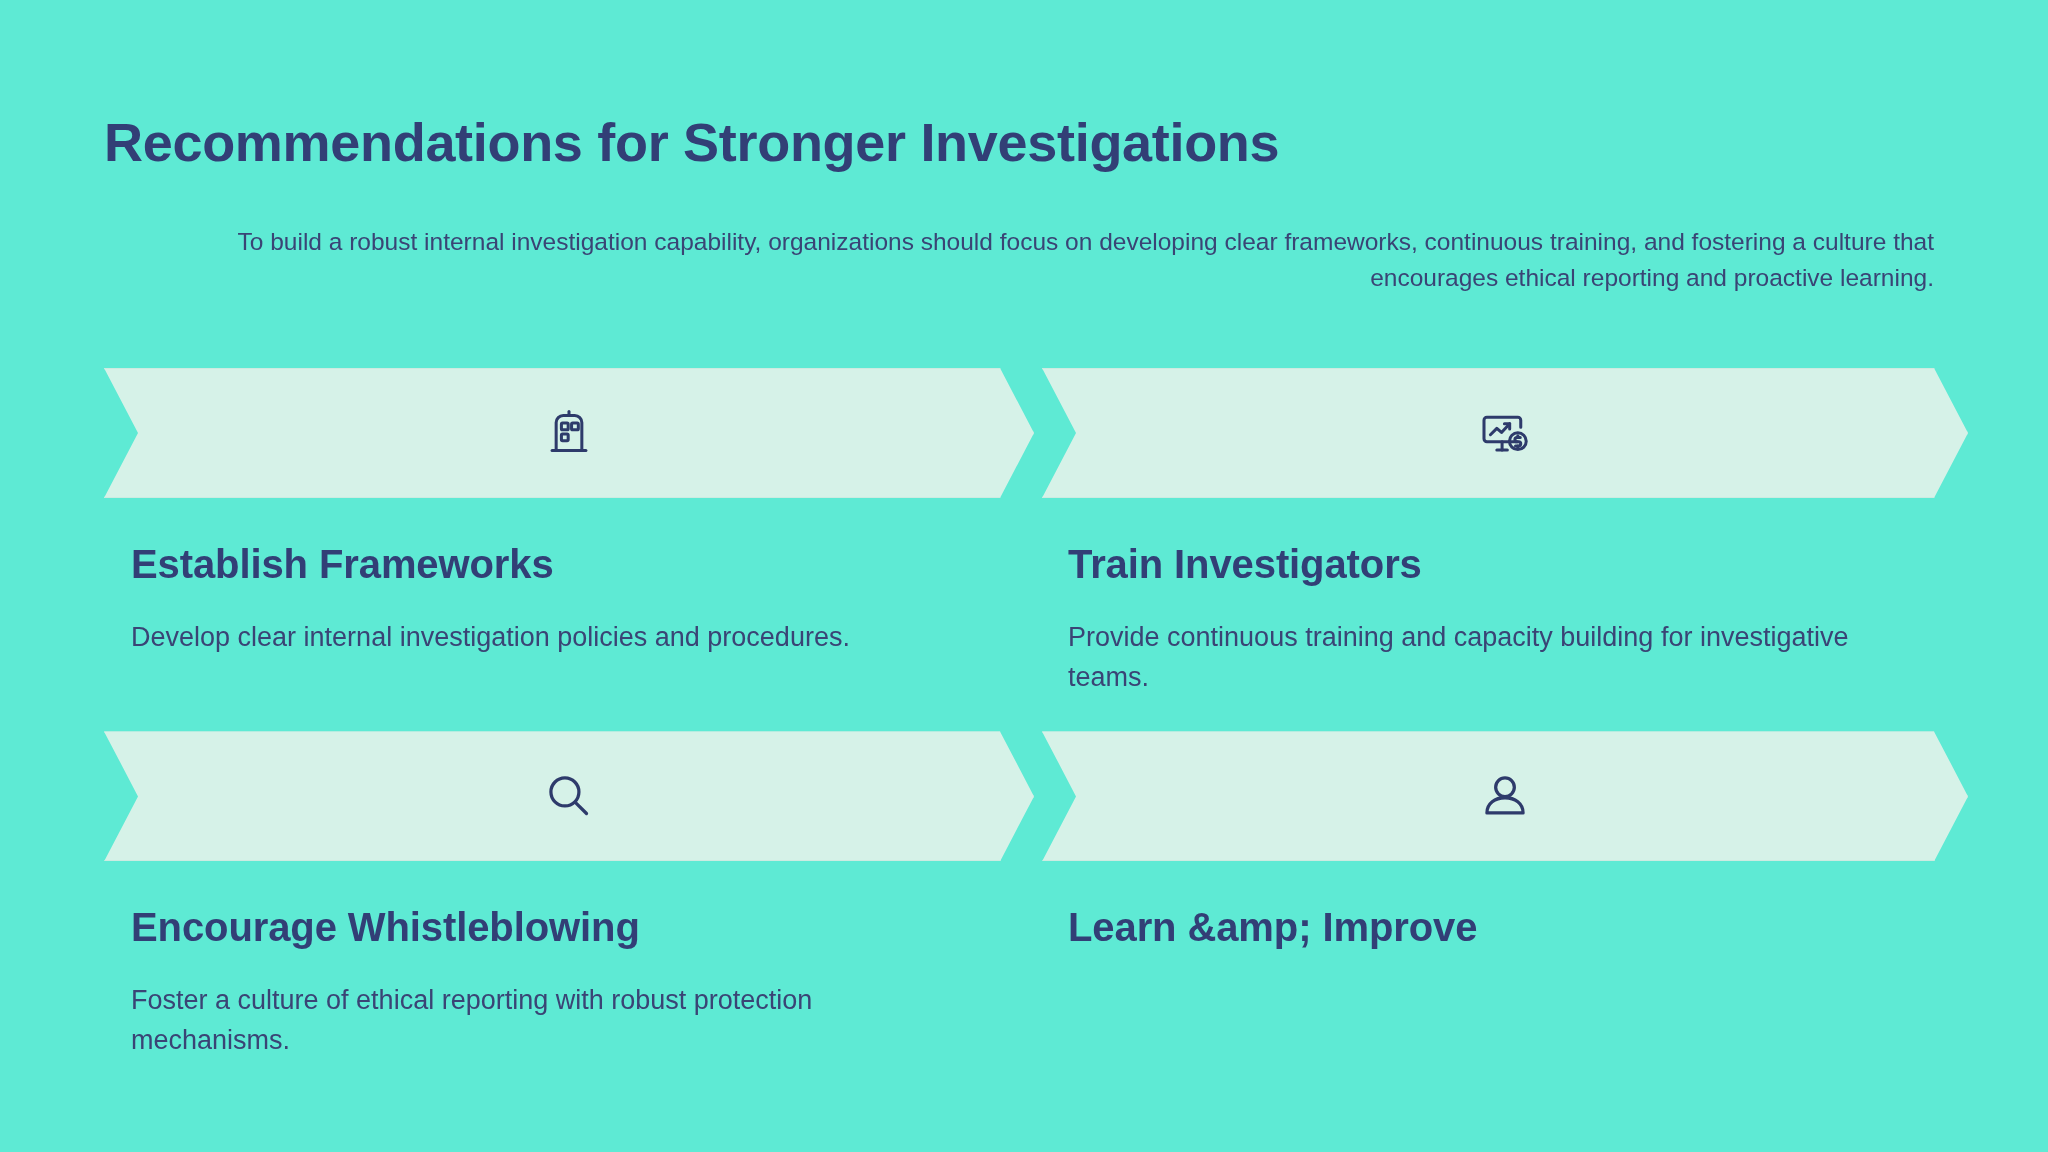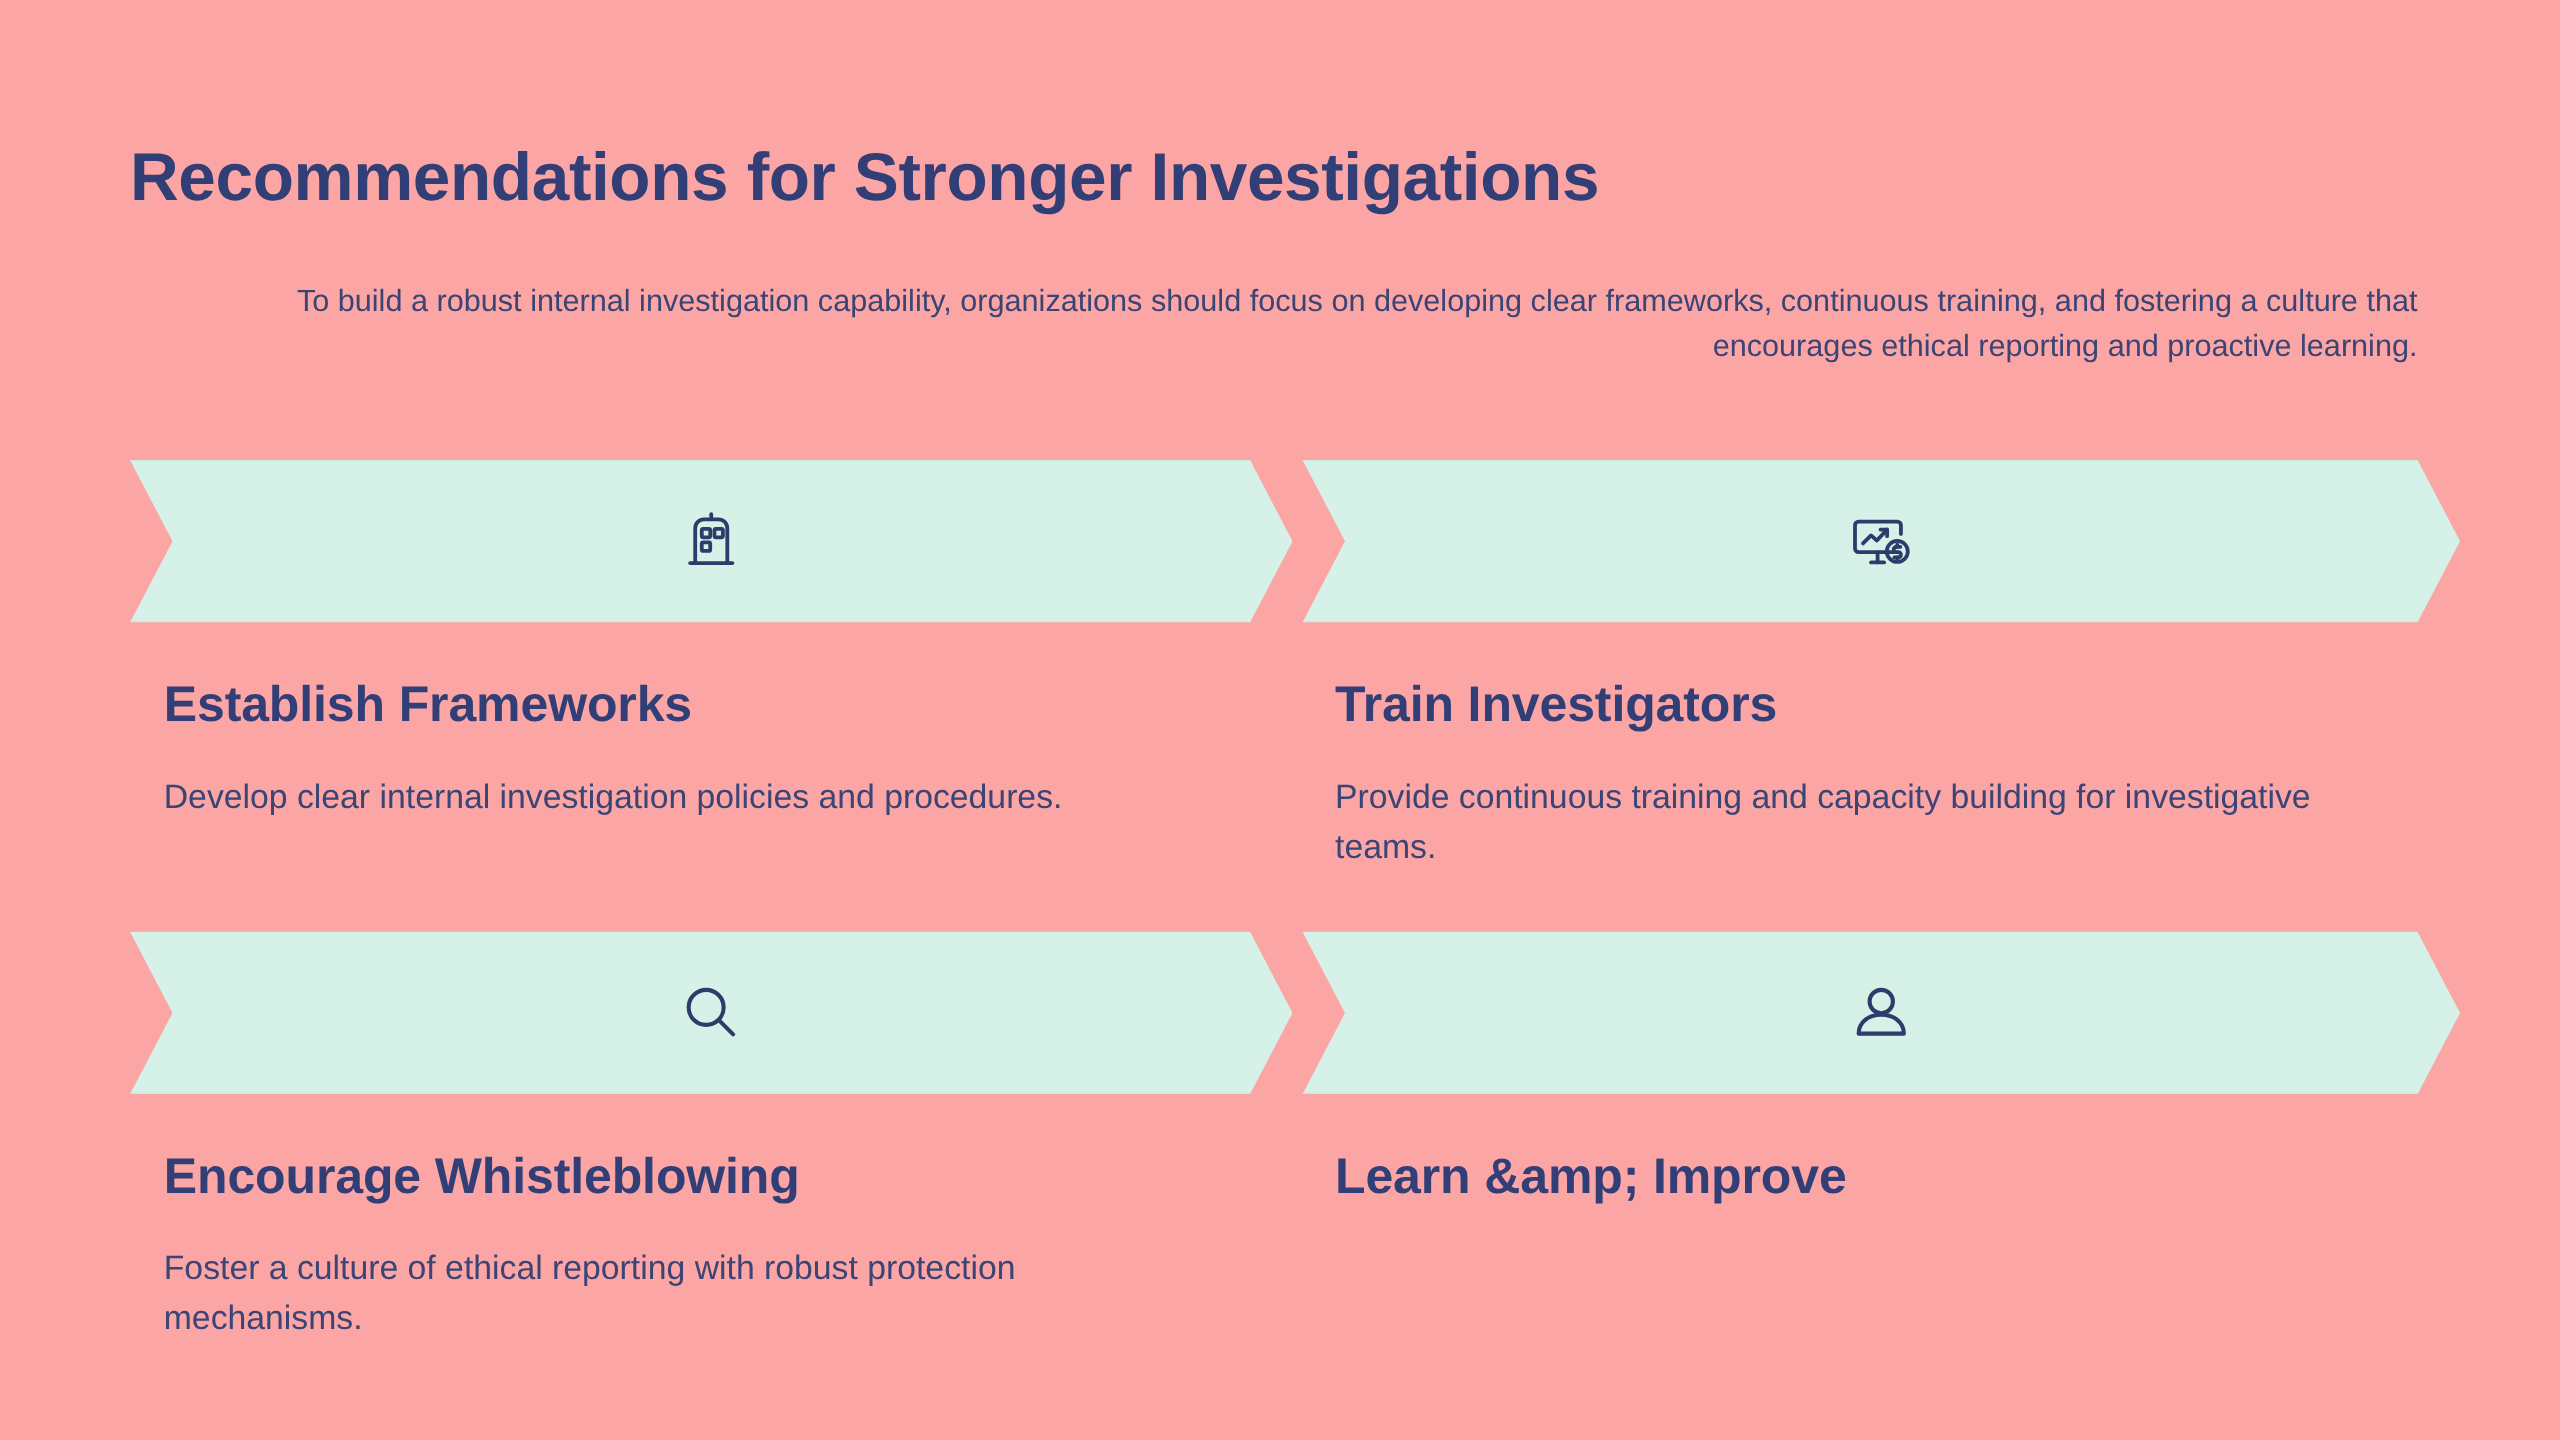--- a/index.html
+++ b/index.html
@@ -10,21 +10,21 @@
     height: 1152px;
     background: #ffffff;
     font-family: "Liberation Sans", "DejaVu Sans", sans-serif;
     overflow: hidden;
   }
 
   .page {
     position: relative;
     width: 2048px;
     height: 1152px;
-    background: #fca5a5;
+    background: #5eead4;
   }
 
   
   .header {
     position: absolute;
     left: 104px;
     top: 112px;
     width: 1860px;
   }
 
@@ -139,21 +139,21 @@
   .card-desc {
     margin-top: 30px;
     font-size: 27px;
     font-weight: 400;
     line-height: 1.47;
     color: #3a4475;
     max-width: 820px;
   }
 
   
-  .row-2 { margin-top: 48px; }
+  .row-2 { margin-top: 34px; }
 </style>
 </head>
 <body>
 
 <div class="page">
 
   <div class="header">
     <h1 class="page-title">Recommendations for Stronger Investigations</h1>
     <p class="page-subtitle">To build a robust internal investigation capability, organizations should focus on developing clear frameworks, continuous training, and fostering a culture that encourages ethical reporting and proactive learning.</p>
   </div>

